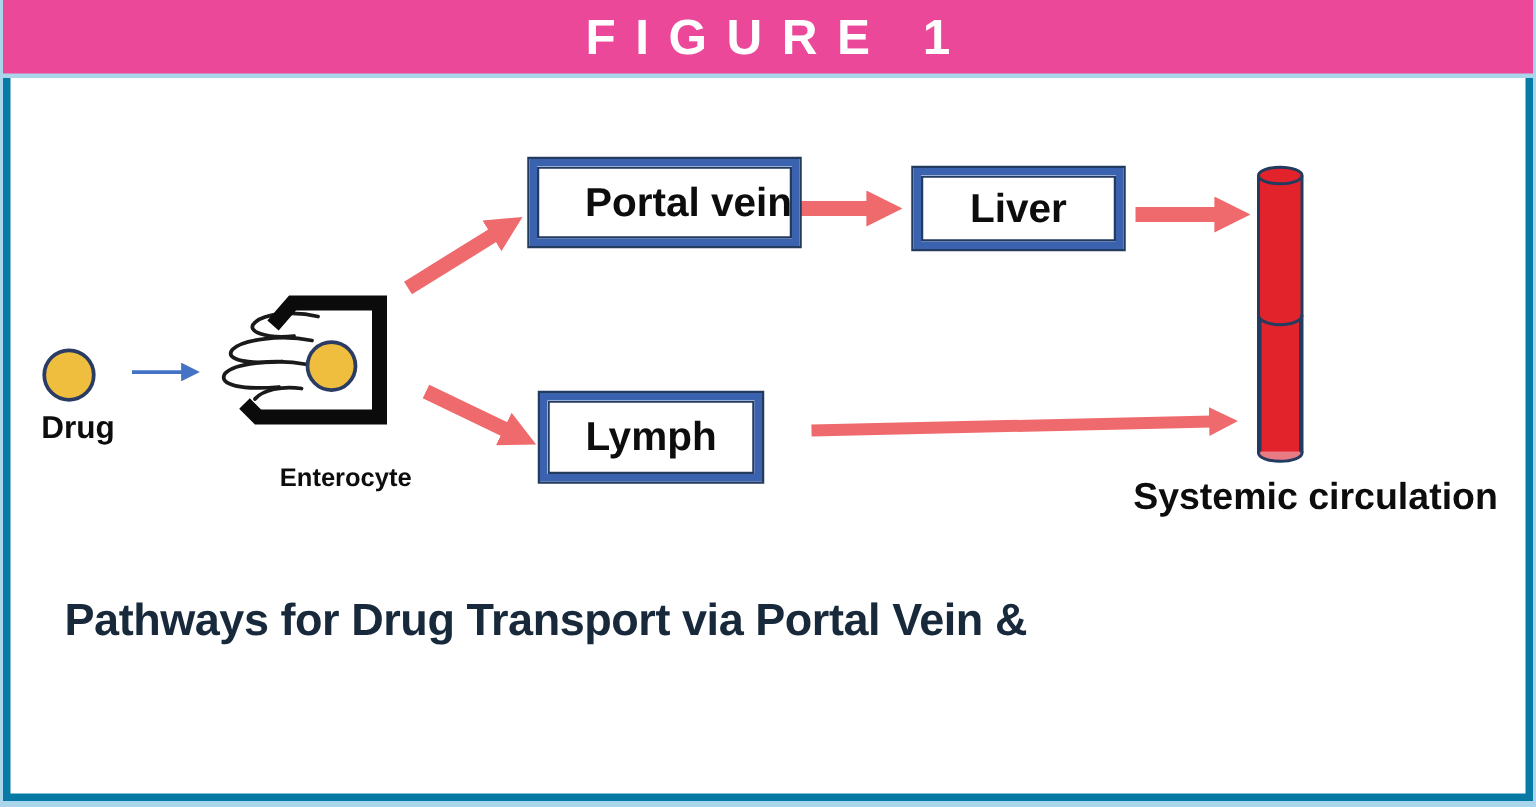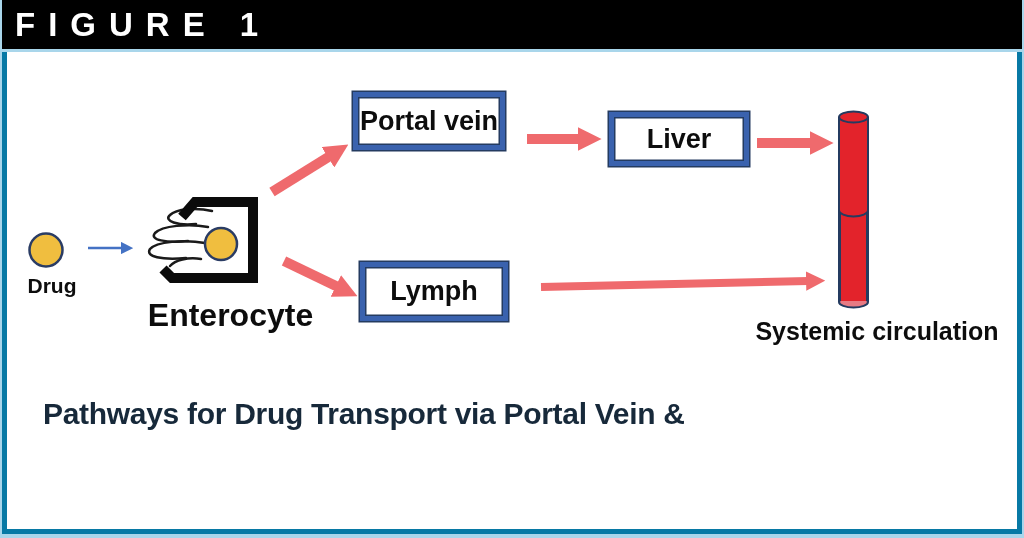--- a/index.html
+++ b/index.html
@@ -14,28 +14,29 @@
   .page {
     position: relative;
     width: 1024px;
     height: 538px;
     background: #A9D6EB;
   }
   .banner {
     position: absolute;
     left: 2px; right: 2px; top: 0;
     height: 49px;
-    background: #000000;
+    background: #ec4899;
     color: #FFFFFF;
     font-weight: 700;
     font-size: 33px;
     letter-spacing: 13px;
     text-indent: 13px;
     display: flex;
     align-items: center;
+    justify-content: center;
   }
   .content-frame {
     position: absolute;
     left: 2px; right: 2px; top: 52px; bottom: 4px;
     background: #FFFFFF;
     border: 5px solid #0779A5;
     border-top: none;
     box-sizing: border-box;
   }
   .diagram-layer {
@@ -54,31 +55,31 @@
     border: 5px solid #3A62AE;
     box-shadow: 0 0 0 1.5px #243B60, inset 0 0 0 1.5px #243B60;
     box-sizing: border-box;
     display: flex;
     align-items: center;
     justify-content: center;
     font-weight: 700;
     font-size: 27px;
     color: #0D0D0D;
   }
-  .node-portal-vein { left: 353px; top: 92px; width: 152px; height: 58px; }
+  .node-portal-vein { left: 353px; top: 106px; width: 180px; height: 58px; justify-content: flex-end; }
   .node-liver       { left: 609px; top: 112px; width: 140px; height: 54px; align-items: center; }
   .node-lymph       { left: 360px; top: 262px; width: 148px; height: 59px; }
   .shape-label {
     position: absolute;
     font-weight: 700;
     color: #0D0D0D;
     text-align: center;
   }
   .drug-label       { left: 10px;  top: 274px; width: 84px;  font-size: 21px; }
-  .enterocyte-label { left: 143px; top: 297px; width: 175px; font-size: 32px; }
+  .enterocyte-label { left: 143px; top: 309px; width: 175px; font-size: 17px; }
   .systemic-label   { left: 728px; top: 317px; width: 298px; font-size: 25px; }
   .caption {
     position: absolute;
     left: 43px;
     top: 391px;
     width: 960px;
     color: #17293A;
     font-weight: 700;
     font-size: 30px;
     line-height: 46px;

